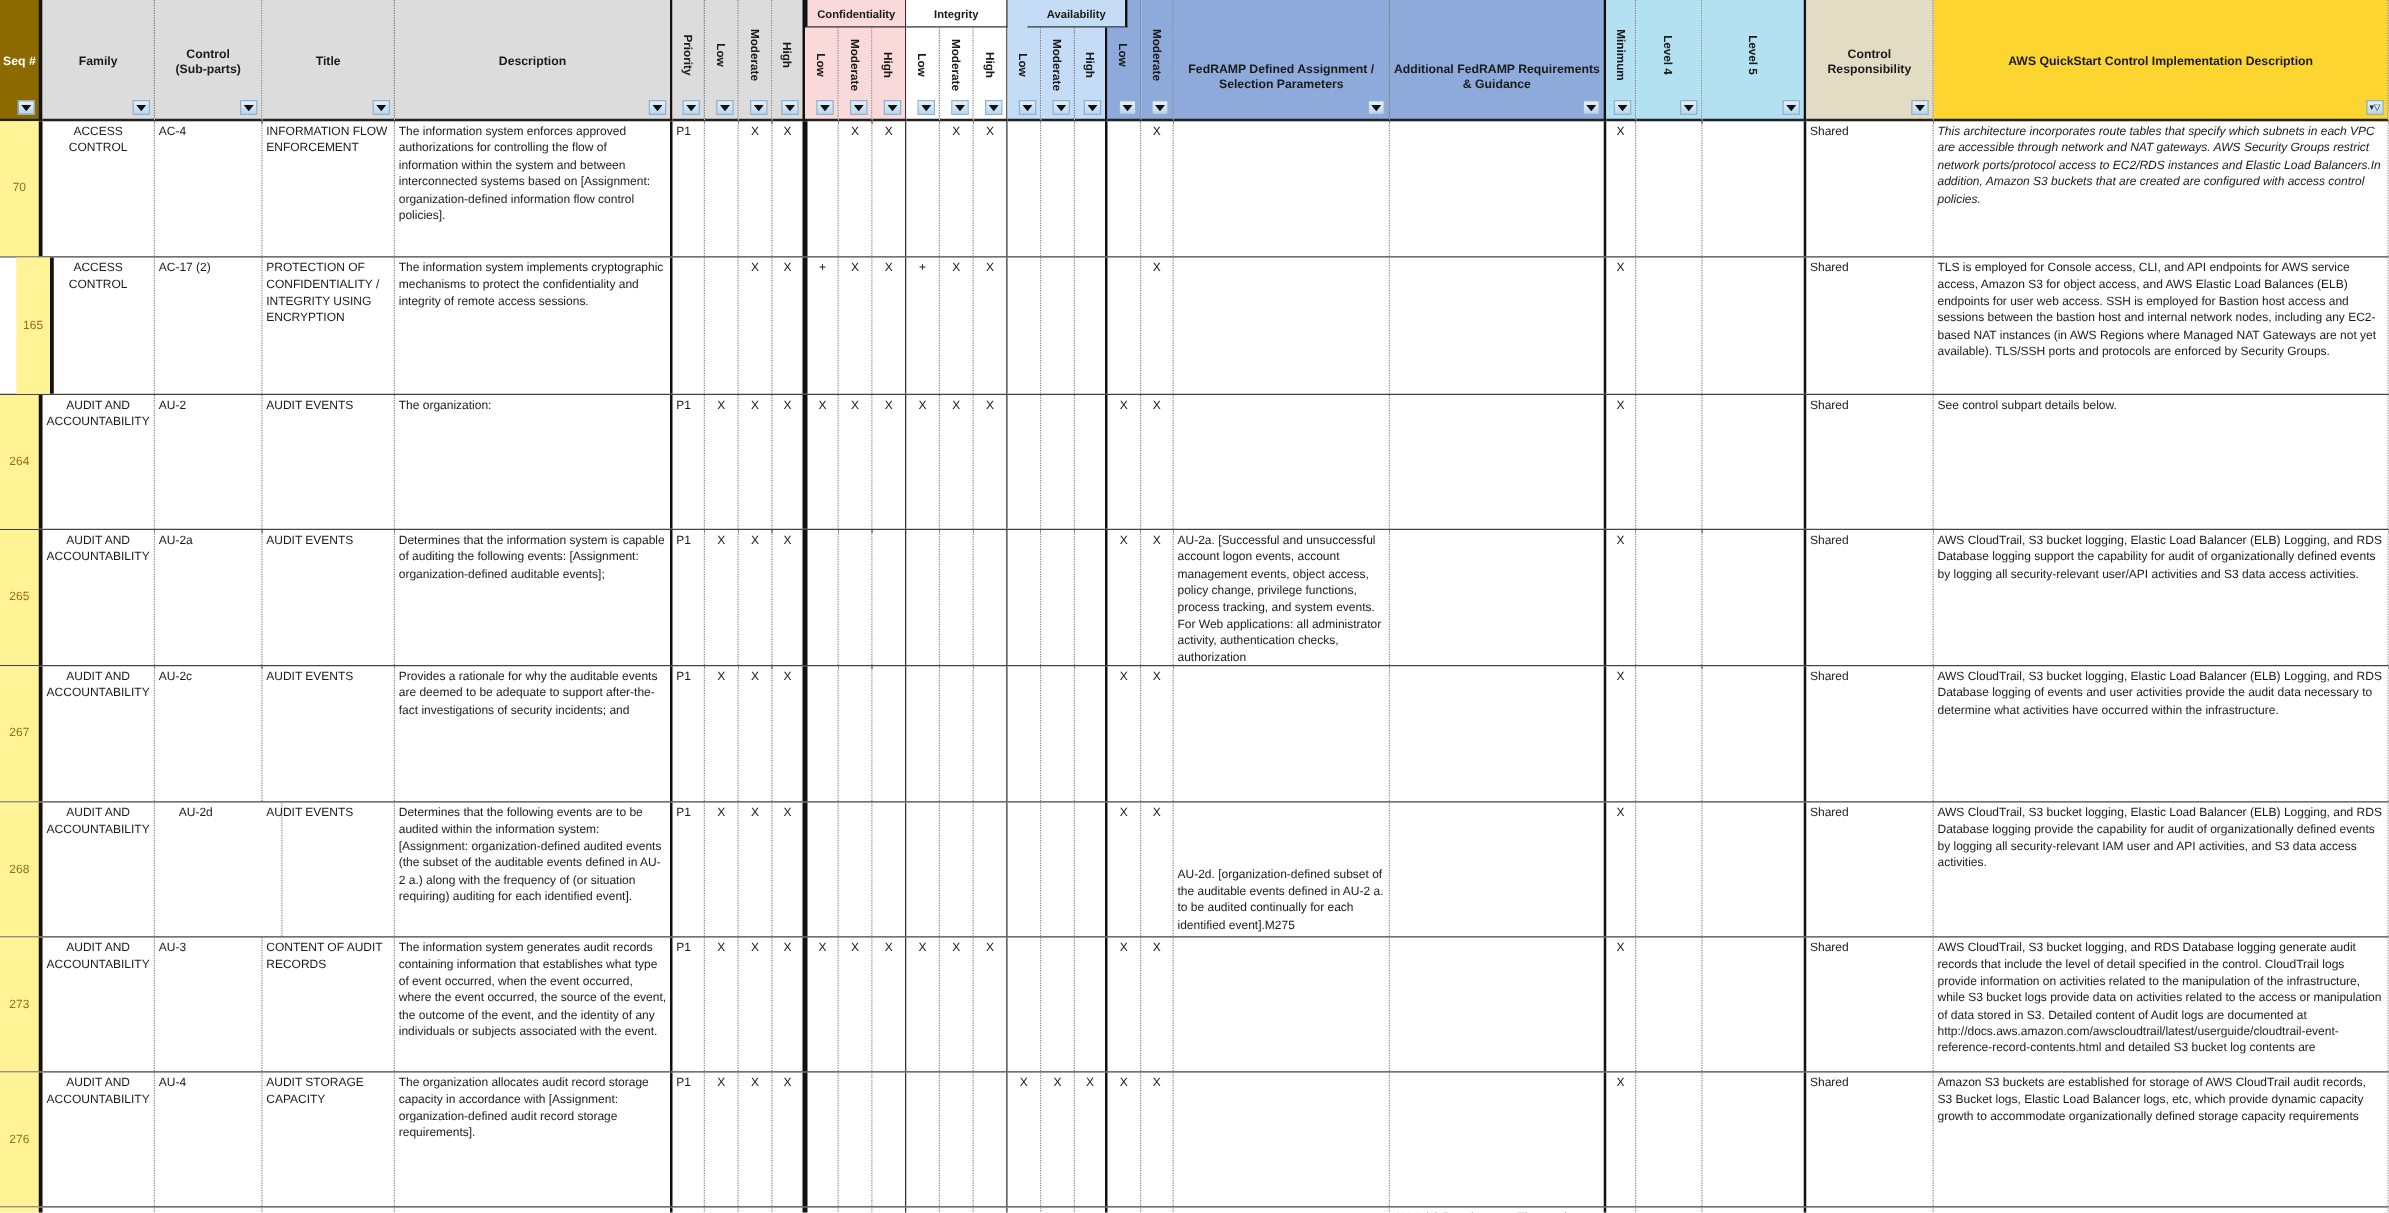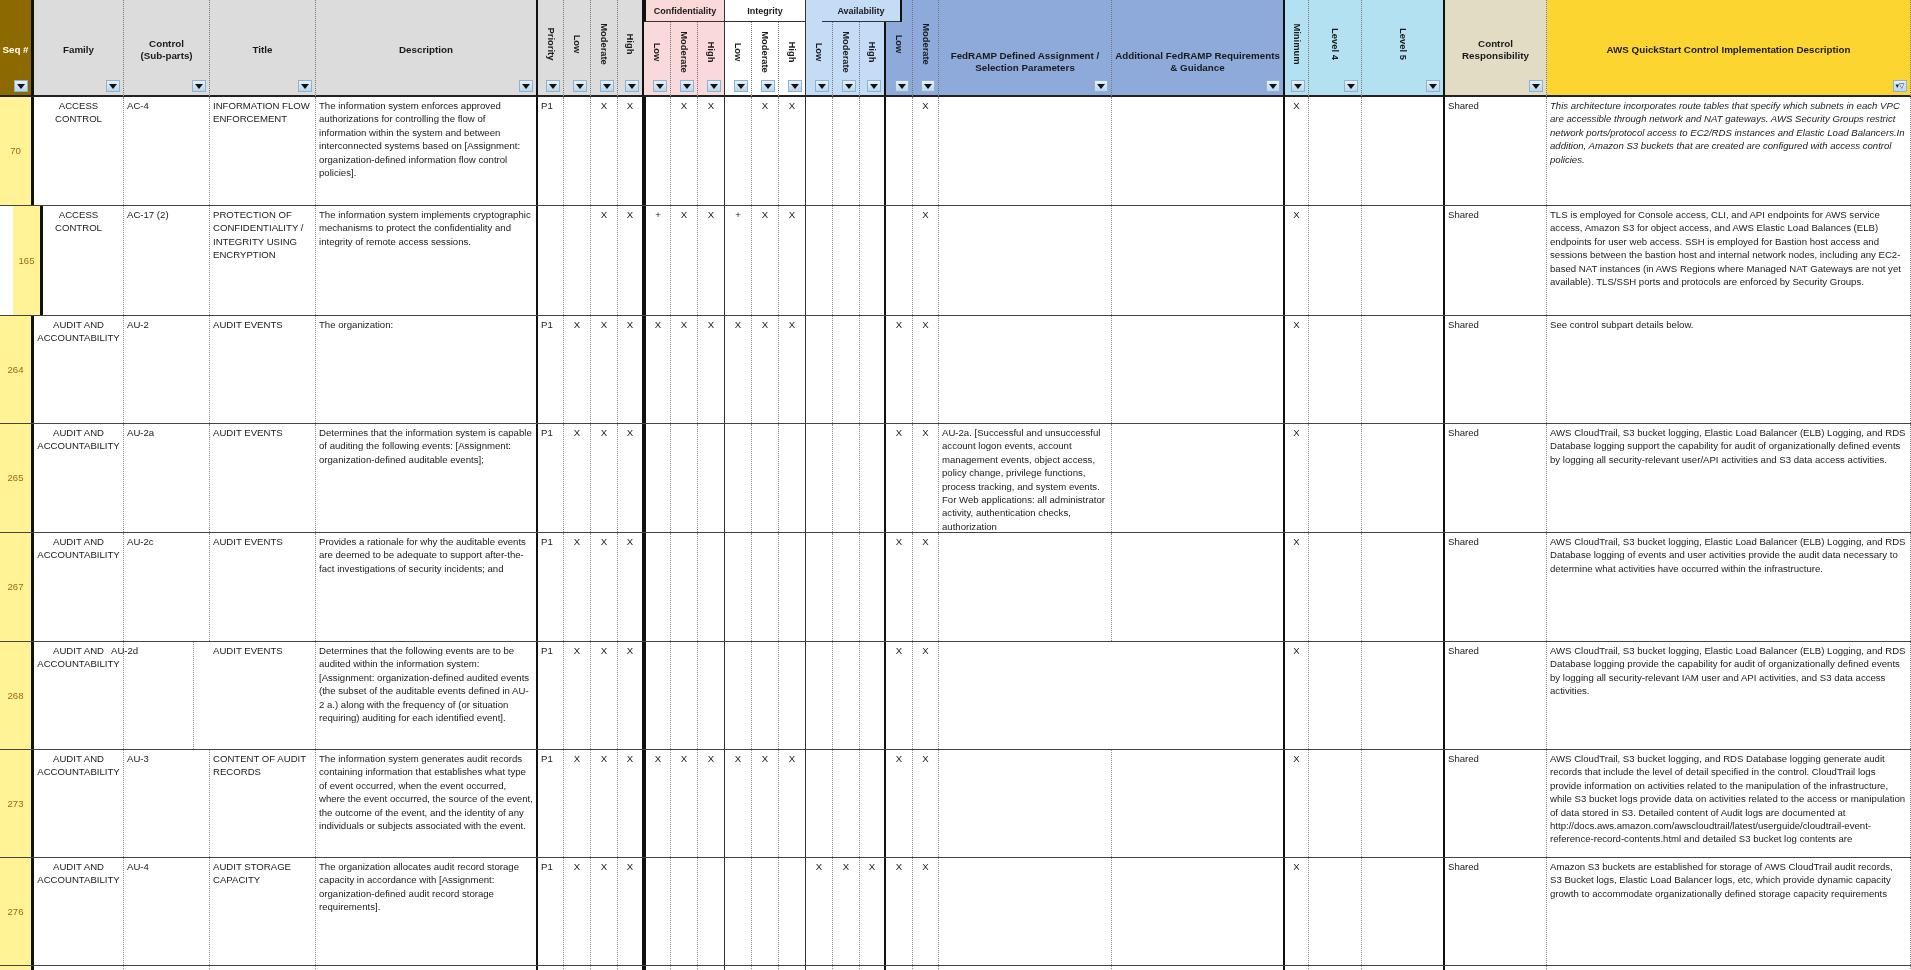--- a/index.html
+++ b/index.html
@@ -276,38 +276,39 @@
       <div class="cell" style="left: 1112px; width: 173px; border-right: 2px solid rgb(17, 17, 17);"></div>
       <div class="cell c" style="left: 1285px; width: 24px;">X</div>
       <div class="cell c" style="left: 1309px; width: 53px;"></div>
       <div class="cell c" style="left: 1362px; width: 83px; border-right: 2px solid rgb(17, 17, 17);"></div>
       <div class="cell" style="left: 1445px; width: 102px;">Shared</div>
       <div class="cell" style="left: 1547px; width: 364px;">AWS CloudTrail,  S3 bucket logging,  Elastic Load Balancer (ELB) Logging, and RDS Database logging of events and user activities provide the audit data necessary to determine what activities have occurred within the infrastructure.</div>
     </div>
     <div class="row" style="top: 642px; height: 108px;">
       <div class="cell seq" style="left: 0px; width: 34px;">268</div>
       <div class="cell fam" style="left: 34px; width: 90px;">AUDIT AND ACCOUNTABILITY</div>
-      <div class="cell" style="left: 108px; width: 86px;">AU-2d</div>
+      <div class="cell" style="left: 140px; width: 86px;">AU-2d</div>
       <div class="cell" style="left: 210px; width: 106px;">AUDIT EVENTS</div>
       <div class="cell" style="left: 316px; width: 222px; border-right: 2px solid rgb(17, 17, 17);">Determines that the following events are to be audited within the information system: [Assignment: organization-defined audited events (the subset of the auditable events defined in AU-2 a.) along with the frequency of (or situation requiring) auditing for each identified event].</div>
       <div class="cell" style="left: 538px; width: 26px;">P1</div>
       <div class="cell c" style="left: 564px; width: 27px;">X</div>
       <div class="cell c" style="left: 591px; width: 27px;">X</div>
       <div class="cell c" style="left: 618px; width: 26px; border-right: 2px solid rgb(17, 17, 17);">X</div>
       <div class="cell c" style="left: 644px; width: 27px; border-left: 2px solid rgb(17, 17, 17);"></div>
       <div class="cell c" style="left: 671px; width: 27px;"></div>
       <div class="cell c" style="left: 698px; width: 27px; border-right: 1px solid rgb(51, 51, 51);"></div>
       <div class="cell c" style="left: 725px; width: 27px;"></div>
       <div class="cell c" style="left: 752px; width: 27px;"></div>
       <div class="cell c" style="left: 779px; width: 27px; border-right: 1px solid rgb(51, 51, 51);"></div>
       <div class="cell c" style="left: 806px; width: 27px;"></div>
       <div class="cell c" style="left: 833px; width: 27px;"></div>
       <div class="cell c" style="left: 860px; width: 26px; border-right: 2px solid rgb(17, 17, 17);"></div>
       <div class="cell c" style="left: 886px; width: 27px;">X</div>
       <div class="cell c" style="left: 913px; width: 26px;">X</div>
+      <div class="cell" style="left: 939px; width: 173px; display: flex; flex-direction: column; justify-content: flex-end;">AU-2d. [organization-defined subset of the auditable events defined in AU-2 a. to be audited continually for each identified event].M275</div>
       <div class="cell" style="left: 1112px; width: 173px; border-right: 2px solid rgb(17, 17, 17);"></div>
       <div class="cell c" style="left: 1285px; width: 24px;">X</div>
       <div class="cell c" style="left: 1309px; width: 53px;"></div>
       <div class="cell c" style="left: 1362px; width: 83px; border-right: 2px solid rgb(17, 17, 17);"></div>
       <div class="cell" style="left: 1445px; width: 102px;">Shared</div>
       <div class="cell" style="left: 1547px; width: 364px;">AWS CloudTrail,  S3 bucket logging,  Elastic Load Balancer (ELB) Logging, and RDS Database logging provide the capability for audit of organizationally defined events by logging all security-relevant IAM user and API activities, and S3 data access activities.</div>
     </div>
     <div class="row" style="top: 750px; height: 108px;">
       <div class="cell seq" style="left: 0px; width: 34px;">273</div>
       <div class="cell fam" style="left: 34px; width: 90px;">AUDIT AND ACCOUNTABILITY</div>

